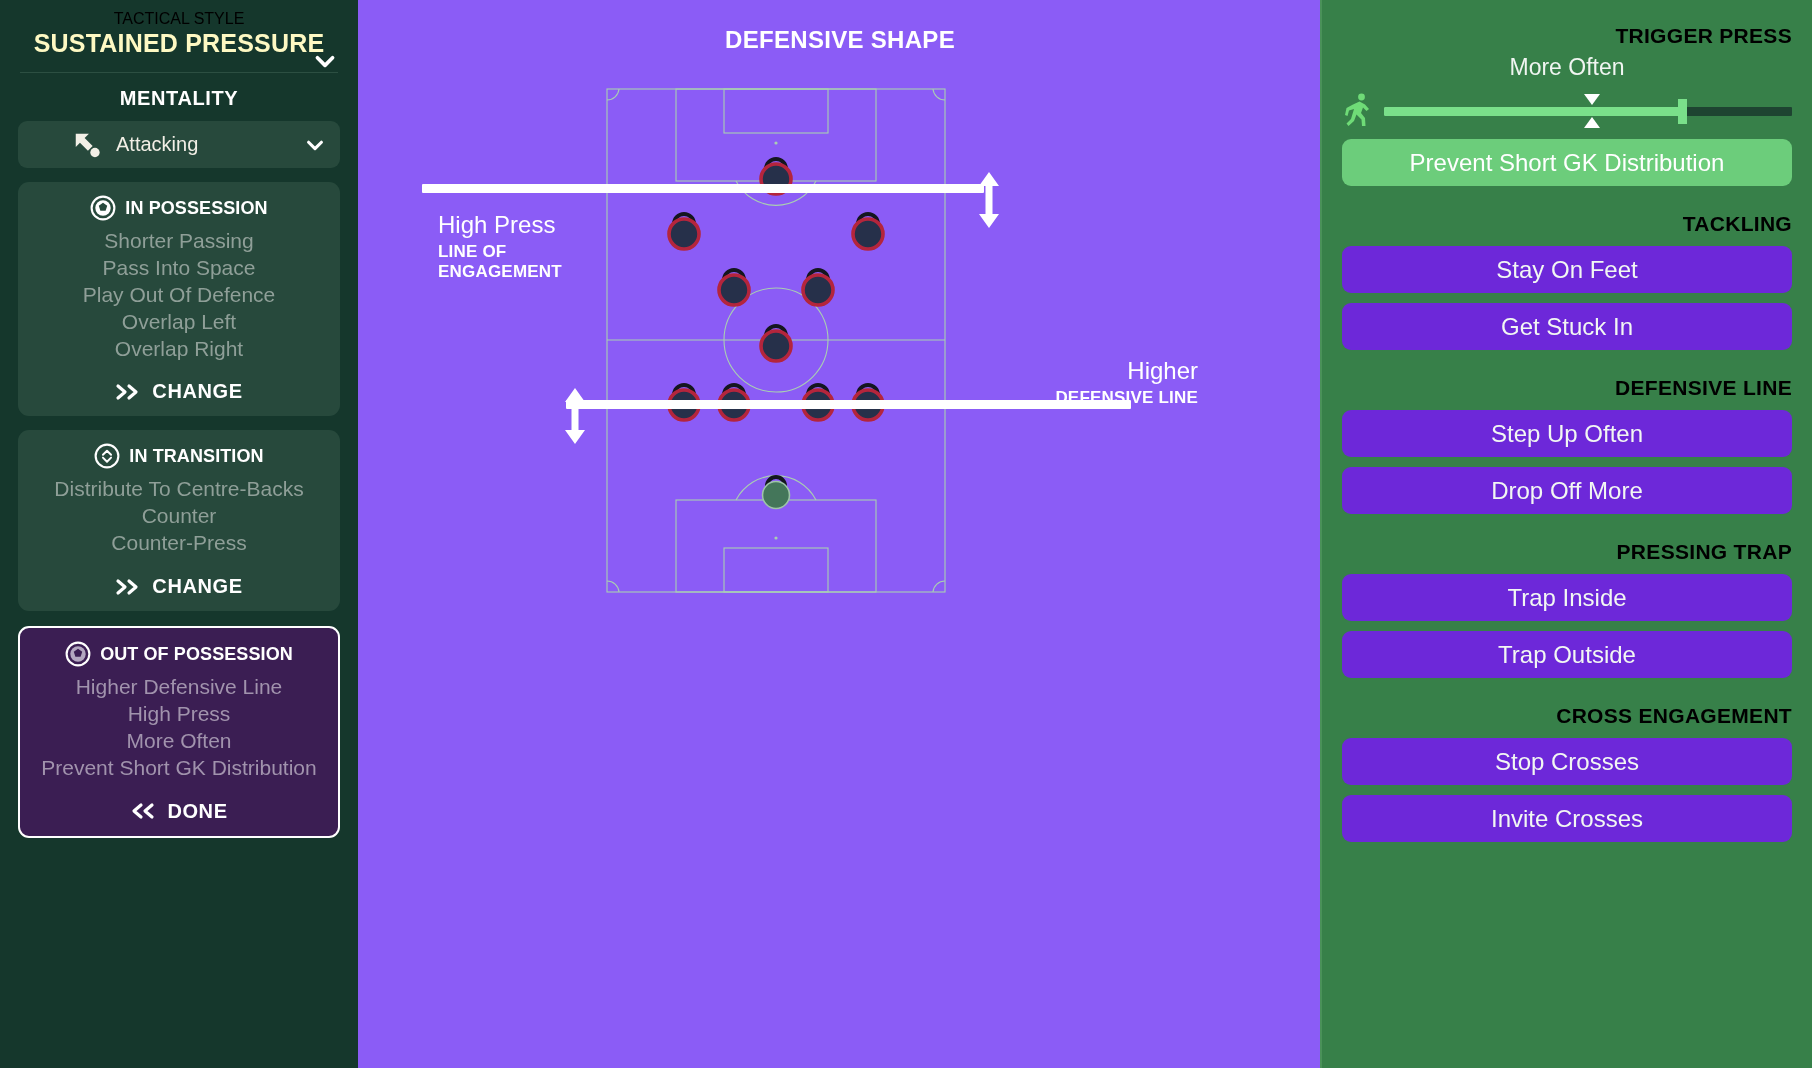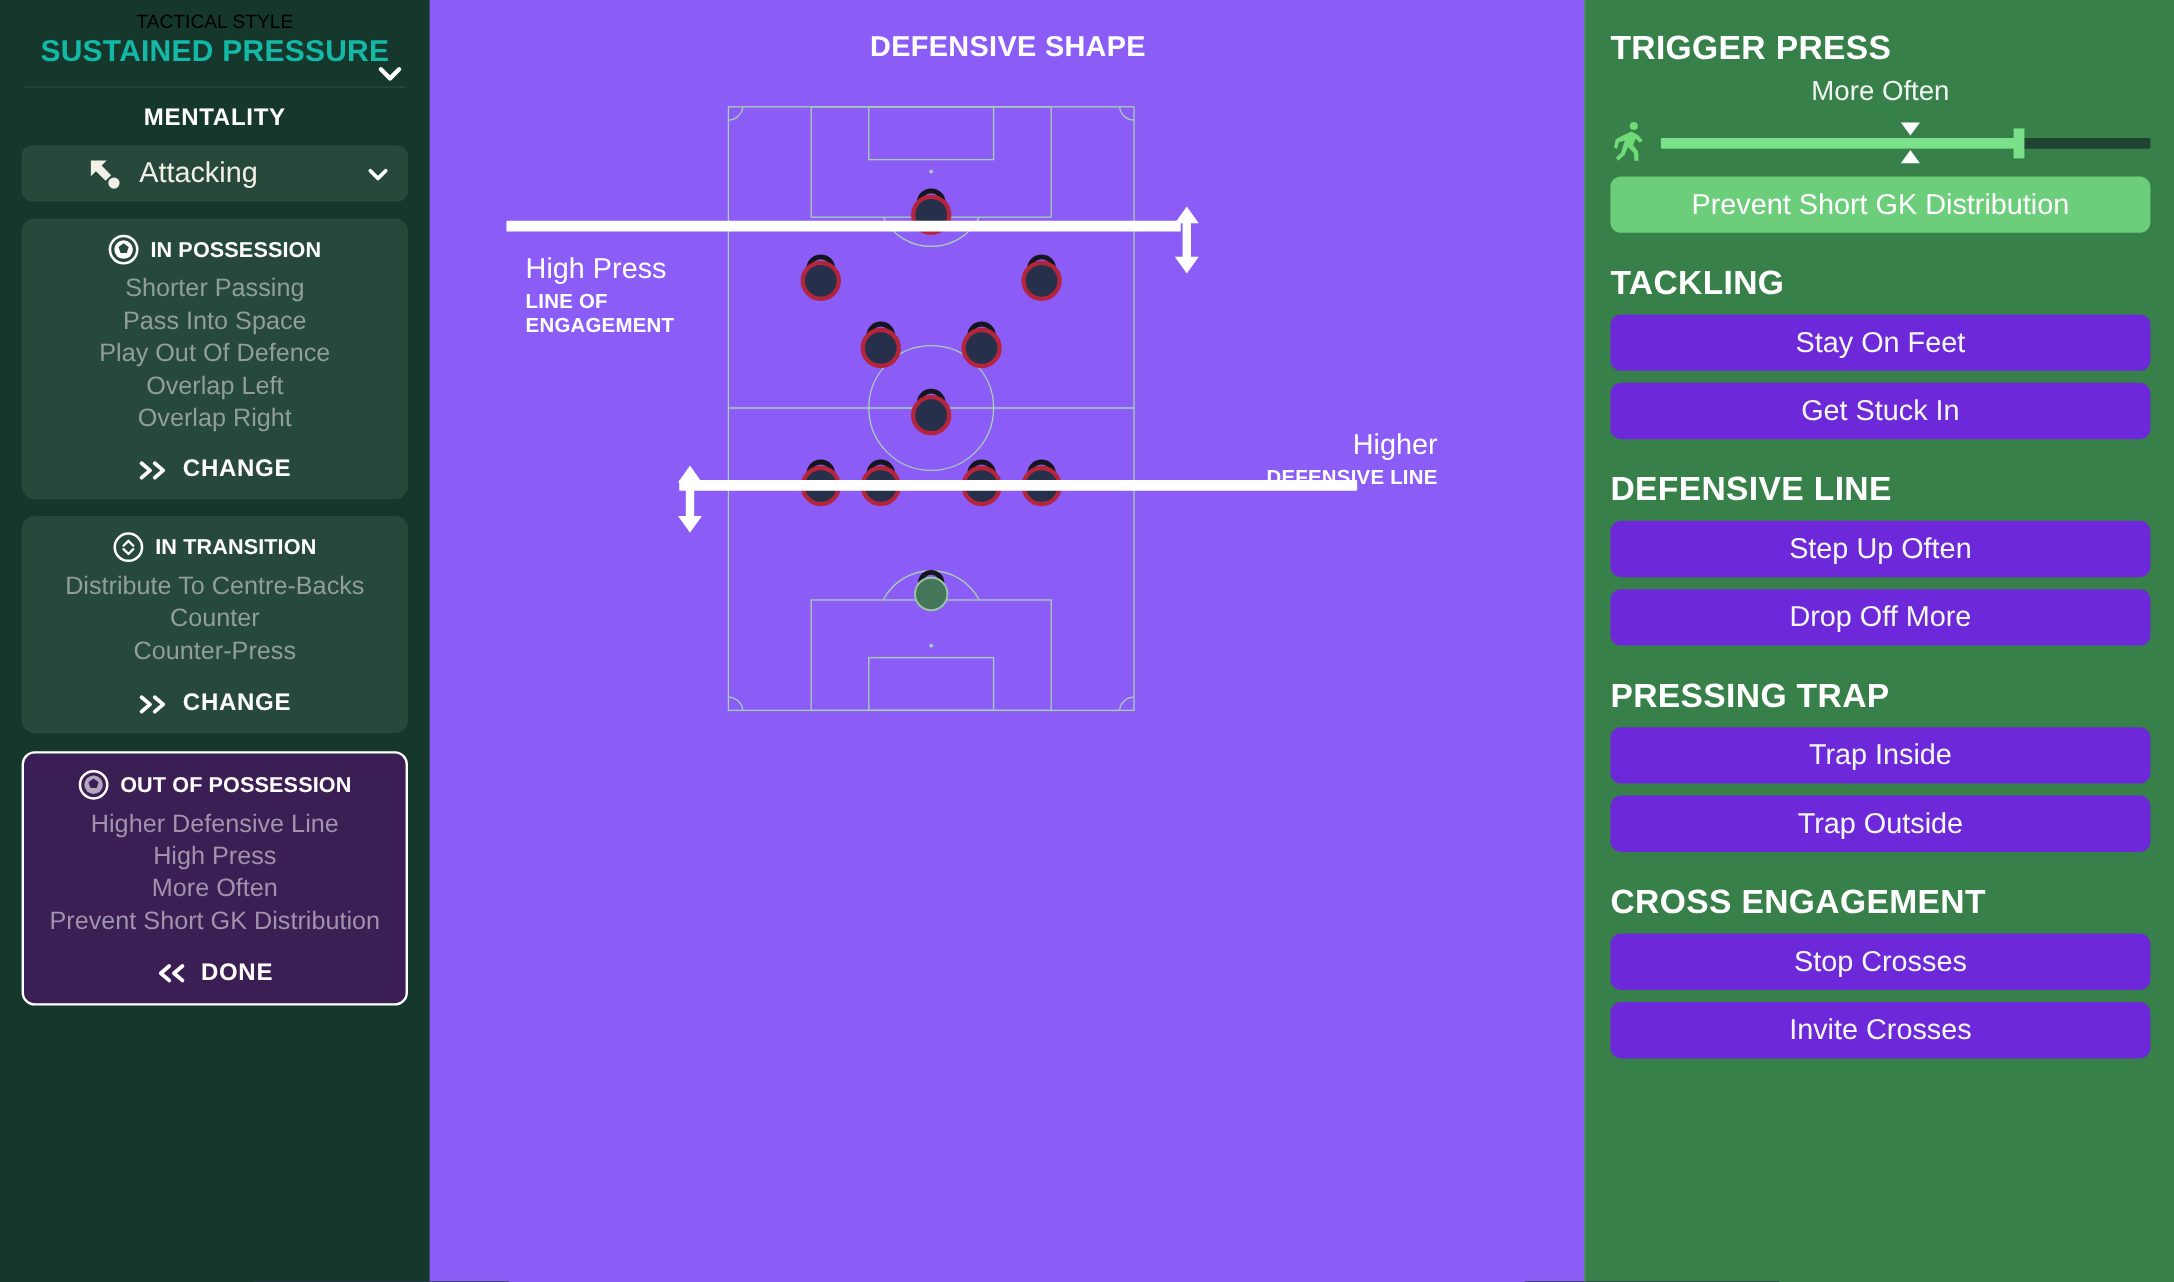--- a/index.html
+++ b/index.html
@@ -26,21 +26,21 @@
   }
   .tac-style-row {
     display: flex;
     align-items: center;
     justify-content: center;
     position: relative;
     padding: 4px 0 6px 0;
   }
   .tac-style-text { text-align: center; flex: 1; }
   .tac-style-value {
-    font-size: 25px; font-weight: bold; color: #14b8a6;
+    font-size: 25px; font-weight: bold; color: #fef9c3;
     line-height: 1.12; letter-spacing: .2px; margin-top: 1px;
   }
   .chev {
     width: 26px; height: 26px;
     position: absolute; right: 2px; top: 42px;
     color: #fff;
   }
   .chev svg { width: 100%; height: 100%; display: block; }
   .divider {
     height: 1px; background: #2c4f42; margin: 9px 2px 0 2px;
@@ -54,21 +54,21 @@
     height: 47px;
     background: #27493c;
     border-radius: 9px;
     display: flex; align-items: center;
     position: relative;
     padding: 0 14px;
   }
   .mentality-icon { width: 30px; height: 30px; margin-left: 40px; flex: none; }
   .mentality-icon svg { display:block; width:100%; height:100%; }
   .mentality-name {
-    color: #f2efe6; font-size: 24px; margin-left: 14px;
+    color: #f2efe6; font-size: 20px; margin-left: 14px;
   }
   .mentality-chev {
     position: absolute; right: 14px; top: 50%; transform: translateY(-50%);
     width: 22px; height: 22px; color: #fff;
   }
   .mentality-chev svg { width:100%; height:100%; display:block; }
 
   .phase-card {
     margin-top: 14px;
     background: #27493c;
@@ -147,22 +147,22 @@
   }
 
   
   .right {
     width: 490px; height: 100%;
     background: #378049;
     padding: 24px 20px 0 20px;
     position: relative;
   }
   .sec-title {
-    text-align: left; color: #ffffff; font-weight: bold;
-    font-size: 28px; letter-spacing: .3px;
+    text-align: right; color: #000000; font-weight: bold;
+    font-size: 21px; letter-spacing: .3px;
   }
   .sec-sub {
     text-align: center; color: #f0f5f1; font-size: 23px; margin-top: 6px;
   }
   .slider-row {
     display: flex; align-items: center; gap: 10px;
     margin-top: 12px; padding-left: 2px;
   }
   .run-icon { width: 30px; height: 36px; flex: none; color: #6fdb77; }
   .run-icon svg { display:block; width:100%; height:100%; }

